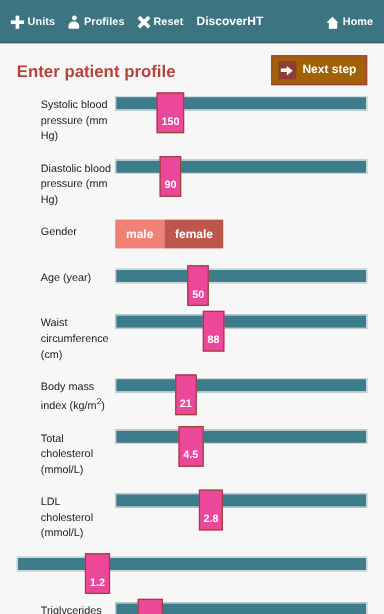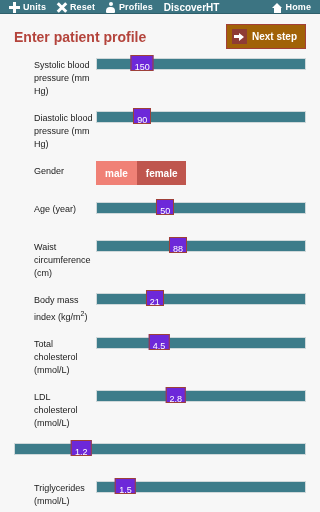--- a/index.html
+++ b/index.html
@@ -10,21 +10,21 @@
     width: 320px;
     height: 512px;
     background: #f7f7f7;
     font-family: "Liberation Sans", sans-serif;
     overflow: hidden;
     position: relative;
   }
 
   
   .appbar {
-    height: 14px;
+    height: 36px;
     background: #3c7482;
     display: flex;
     align-items: center;
     padding: 0 4px;
     box-sizing: border-box;
     position: relative;
   }
   .appbar .divider-line {
     position: absolute;
     left: 0; right: 0; bottom: 0;
@@ -215,29 +215,29 @@
     left: 0; right: 0;
     top: 3px;
     height: 10px;
     background: #3d7c8a;
     border: 1px solid #cfd8da;
   }
   .thumb {
     position: absolute;
     top: 0px;
     transform: translateX(-50%);
-    background: #6d28d9;
+    background: #ec4899;
     border: 1px solid #9e4039;
     color: #ffffff;
     font-size: 9px;
-    font-weight: normal;
+    font-weight: bold;
     line-height: 14px;
     height: 16px;
     min-width: 16px;
-    padding: 4px 3px;
+    padding: 16px 3px;
     text-align: center;
     box-sizing: border-box;
     cursor: pointer;
     white-space: nowrap;
   }
 
   
   .seg {
     display: inline-flex;
     height: 24px;
@@ -261,26 +261,26 @@
 </head>
 <body>
 
 <div class="appbar">
   <div id="ab-left" style="display:flex;align-items:center;">
       <div class="ab-item">
         <span class="ab-icon ic-plus"></span>
         <span class="lbl">Units</span>
       </div>
       <div class="ab-item">
+        <span class="ab-icon ic-person"></span>
+        <span class="lbl">Profiles</span>
+      </div>
+      <div class="ab-item">
         <span class="ab-icon ic-x"></span>
         <span class="lbl">Reset</span>
-      </div>
-      <div class="ab-item">
-        <span class="ab-icon ic-person"></span>
-        <span class="lbl">Profiles</span>
       </div>
     </div>
   <div class="ab-title">DiscoverHT</div>
   <div class="ab-spacer"></div>
   <div id="ab-right" style="display:flex;align-items:center;">
       <div class="ab-item">
         <span class="ab-icon ic-home"></span>
         <span class="lbl">Home</span>
       </div>
     </div>

